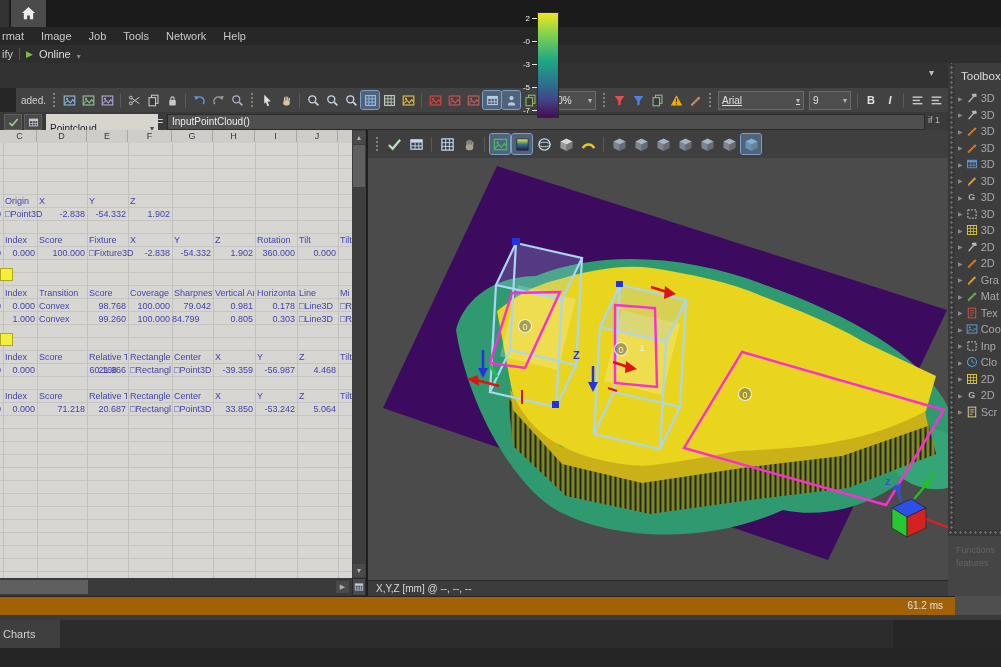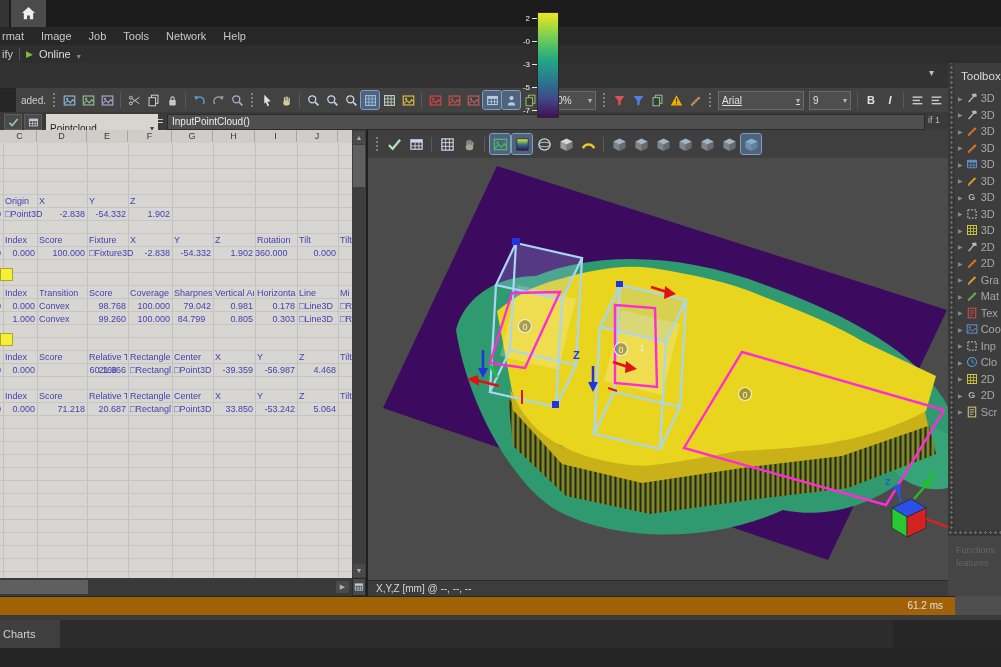--- a/index.html
+++ b/index.html
@@ -525,21 +525,21 @@
       <div class="cell hdr" style="top: 91px; left: 257px; width: 39px;">Rotation</div>
       <div class="cell hdr" style="top: 91px; left: 299px; width: 38px;">Tilt</div>
       <div class="cell hdr" style="top: 91px; left: 340px; width: 12px;">Tilt</div>
       <div class="cell" style="top: 104px; left: -40px; width: 41px; text-align: right;">0</div>
       <div class="cell" style="top: 104px; left: 3px; width: 32px; text-align: right;">0.000</div>
       <div class="cell" style="top: 104px; left: 37px; width: 48px; text-align: right;">100.000</div>
       <div class="cell" style="top: 104px; left: 89px;">□Fixture3D</div>
       <div class="cell" style="top: 104px; left: 128px; width: 42px; text-align: right;">-2.838</div>
       <div class="cell" style="top: 104px; left: 172px; width: 39px; text-align: right;">-54.332</div>
       <div class="cell" style="top: 104px; left: 213px; width: 40px; text-align: right;">1.902</div>
-      <div class="cell" style="top: 104px; left: 255px; width: 40px; ">360.000</div>
+      <div class="cell" style="top: 104px; left: 255px; width: 40px; text-align: right;">360.000</div>
       <div class="cell" style="top: 104px; left: 297px; width: 39px; text-align: right;">0.000</div>
       <div class="cell hdr" style="top: 144px; left: 5px; width: 31px;">Index</div>
       <div class="cell hdr" style="top: 144px; left: 39px; width: 47px; border-radius: 6px;">Transition</div>
       <div class="cell hdr" style="top: 144px; left: 89px; width: 38px;">Score</div>
       <div class="cell hdr" style="top: 144px; left: 130px; width: 41px;">Coverage</div>
       <div class="cell hdr" style="top: 144px; left: 174px; width: 38px;">Sharpness</div>
       <div class="cell hdr" style="top: 144px; left: 215px; width: 39px;">Vertical Ang</div>
       <div class="cell hdr" style="top: 144px; left: 257px; width: 39px;">Horizontal A</div>
       <div class="cell hdr" style="top: 144px; left: 299px; width: 38px;">Line</div>
       <div class="cell hdr" style="top: 144px; left: 340px; width: 12px;">Mi</div>
@@ -550,21 +550,21 @@
       <div class="cell" style="top: 157px; left: 128px; width: 42px; text-align: right;">100.000</div>
       <div class="cell" style="top: 157px; left: 172px; width: 39px; text-align: right;">79.042</div>
       <div class="cell" style="top: 157px; left: 213px; width: 40px; text-align: right;">0.981</div>
       <div class="cell" style="top: 157px; left: 255px; width: 40px; text-align: right;">0.178</div>
       <div class="cell" style="top: 157px; left: 299px;">□Line3D</div>
       <div class="cell" style="top: 157px; left: 340px;">□R</div>
       <div class="cell" style="top: 170px; left: 3px; width: 32px; text-align: right;">1.000</div>
       <div class="cell" style="top: 170px; left: 39px;">Convex</div>
       <div class="cell" style="top: 170px; left: 87px; width: 39px; text-align: right;">99.260</div>
       <div class="cell" style="top: 170px; left: 128px; width: 42px; text-align: right;">100.000</div>
-      <div class="cell" style="top: 170px; left: 172px; width: 39px; text-align: center;">84.799</div>
+      <div class="cell" style="top: 170px; left: 172px; width: 39px; text-align: left;">84.799</div>
       <div class="cell" style="top: 170px; left: 213px; width: 40px; text-align: right;">0.805</div>
       <div class="cell" style="top: 170px; left: 255px; width: 40px; text-align: right;">0.303</div>
       <div class="cell" style="top: 170px; left: 299px;">□Line3D</div>
       <div class="cell" style="top: 170px; left: 340px;">□R</div>
       <div class="cell hdr" style="top: 208px; left: 5px; width: 31px;">Index</div>
       <div class="cell hdr" style="top: 208px; left: 39px; width: 47px;">Score</div>
       <div class="cell hdr" style="top: 208px; left: 89px; width: 38px;">Relative Til</div>
       <div class="cell hdr" style="top: 208px; left: 130px; width: 41px;">Rectangle</div>
       <div class="cell hdr" style="top: 208px; left: 174px; width: 38px;">Center</div>
       <div class="cell hdr" style="top: 208px; left: 215px; width: 39px;">X</div>

